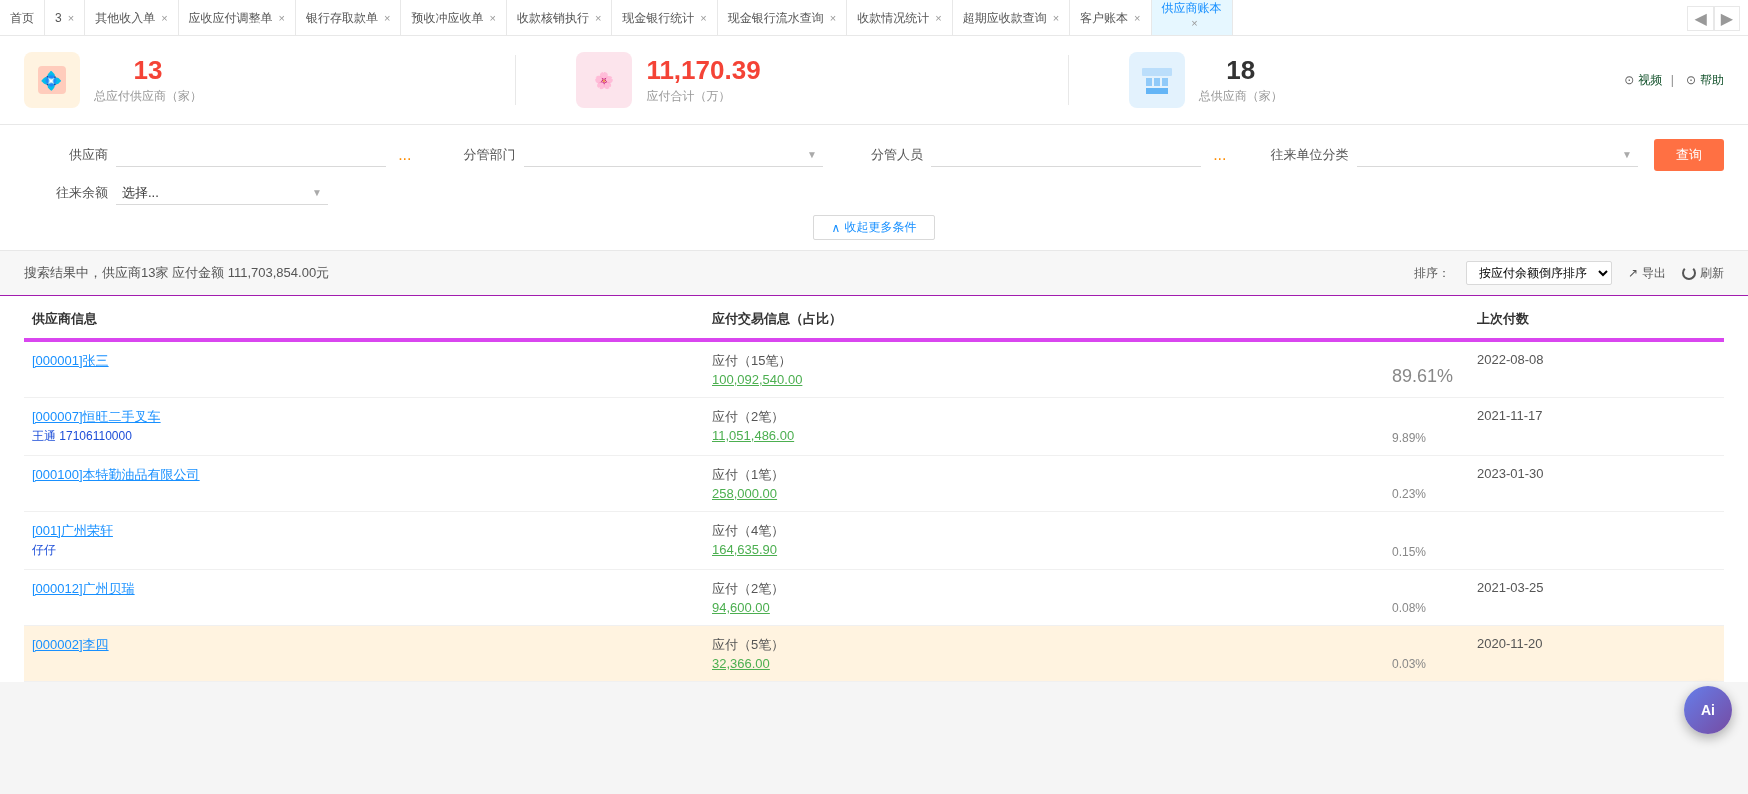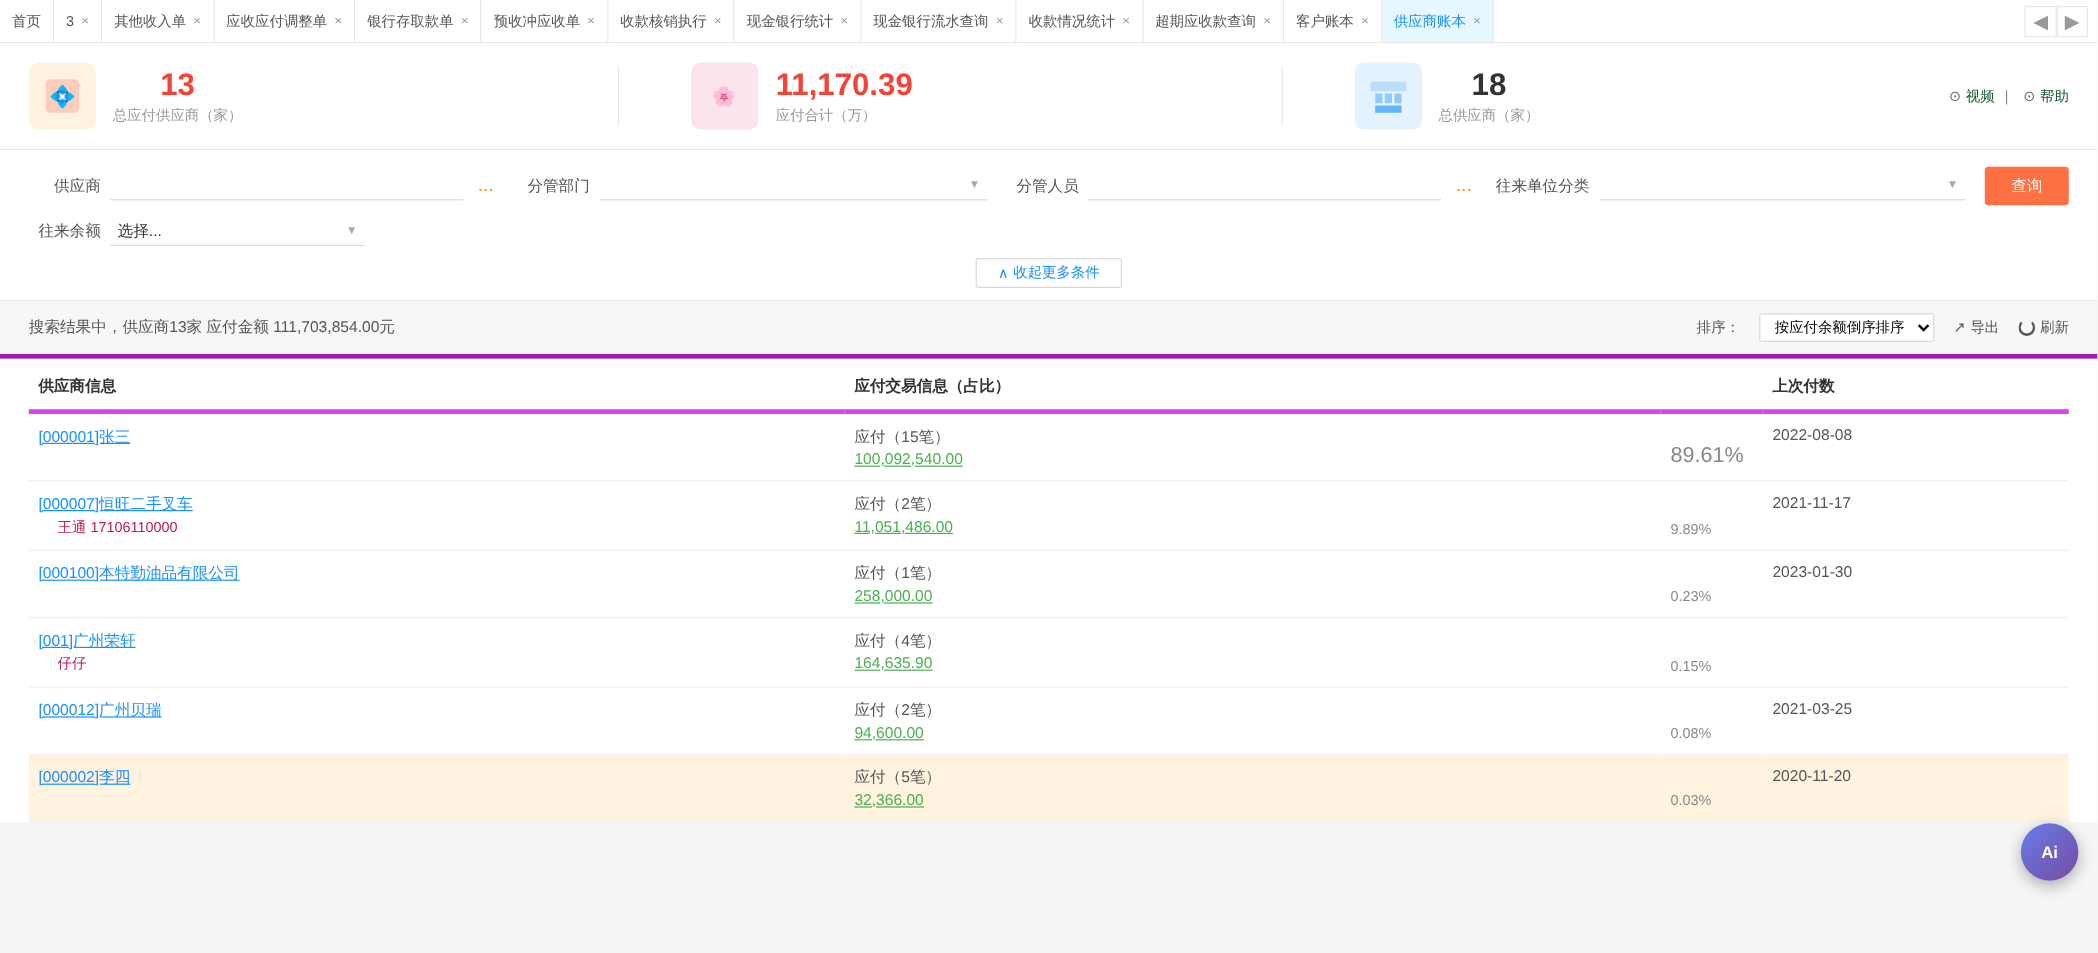--- a/index.html
+++ b/index.html
@@ -20,21 +20,21 @@
       align-items: center;
       padding: 0 10px;
       height: 36px;
       white-space: nowrap;
       cursor: pointer;
       border-right: 1px solid #e8e8e8;
       font-size: 12px;
       color: #555;
       flex-shrink: 0;
     }
-    .nav-tab.active { background: #e6f7ff; color: #1890ff; }
+    .nav-tab.active { background: #e6f7ff; color: #1890ff; flex-direction: column; }
     .nav-tab .close-x { margin-left: 6px; color: #999; font-size: 11px; }
     .nav-arrows {
       margin-left: auto;
       display: flex;
       align-items: center;
       padding: 0 8px;
       height: 36px;
     }
     .nav-arrow {
       cursor: pointer;
@@ -95,20 +95,21 @@
       display: flex;
       align-items: center;
       margin-bottom: 10px;
       gap: 16px;
     }
     .filter-item {
       display: flex;
       align-items: center;
       gap: 8px;
       flex: 1;
+      margin-left: 24px;
     }
     .filter-item label { color: #555; white-space: nowrap; font-size: 13px; min-width: 60px; text-align: right; }
     .filter-input {
       flex: 1;
       border: none;
       border-bottom: 1px solid #d9d9d9;
       outline: none;
       padding: 4px 6px;
       font-size: 13px;
       color: #333;
@@ -165,21 +166,21 @@
       gap: 4px;
     }
 
     
     .result-bar {
       display: flex;
       align-items: center;
       justify-content: space-between;
       padding: 10px 24px;
       background: #f7f7f7;
-      border-bottom: 4px solid #a21caf;
+      border-bottom: 1px solid #a21caf;
       font-size: 13px;
       color: #555;
     }
     .result-right {
       display: flex;
       align-items: center;
       gap: 16px;
       font-size: 12px;
       color: #555;
     }
@@ -231,21 +232,21 @@
       vertical-align: top;
       font-size: 13px;
       color: #555;
     }
     .supplier-link {
       color: #1890ff;
       text-decoration: underline;
       cursor: pointer;
       font-size: 13px;
     }
-    .sub-info { color: #be185d; font-size: 12px; margin-top: 2px; margin-left: 16px; }
+    .sub-info { color: #1d4ed8; font-size: 12px; margin-top: 2px; }
     .tx-label { color: #555; font-size: 13px; }
     .tx-amount { color: #4caf50; font-size: 13px; text-decoration: underline; cursor: pointer; margin-top: 2px; }
     .last-pay { color: #555; font-size: 13px; }
 
     
     ::-webkit-scrollbar { width: 6px; height: 6px; }
     ::-webkit-scrollbar-thumb { background: #ccc; border-radius: 3px; }
   </style>
 </head>
 <body>

